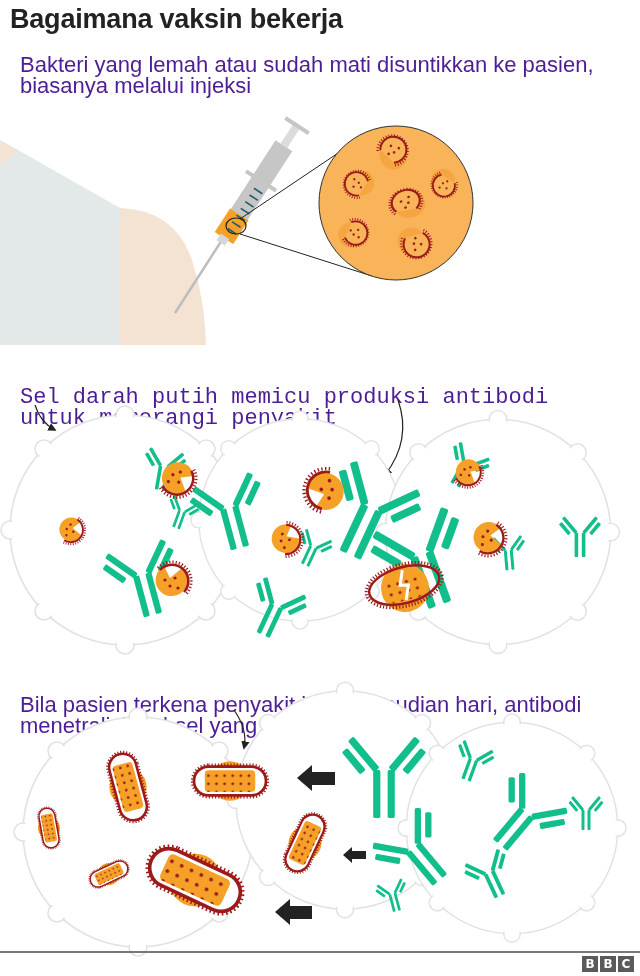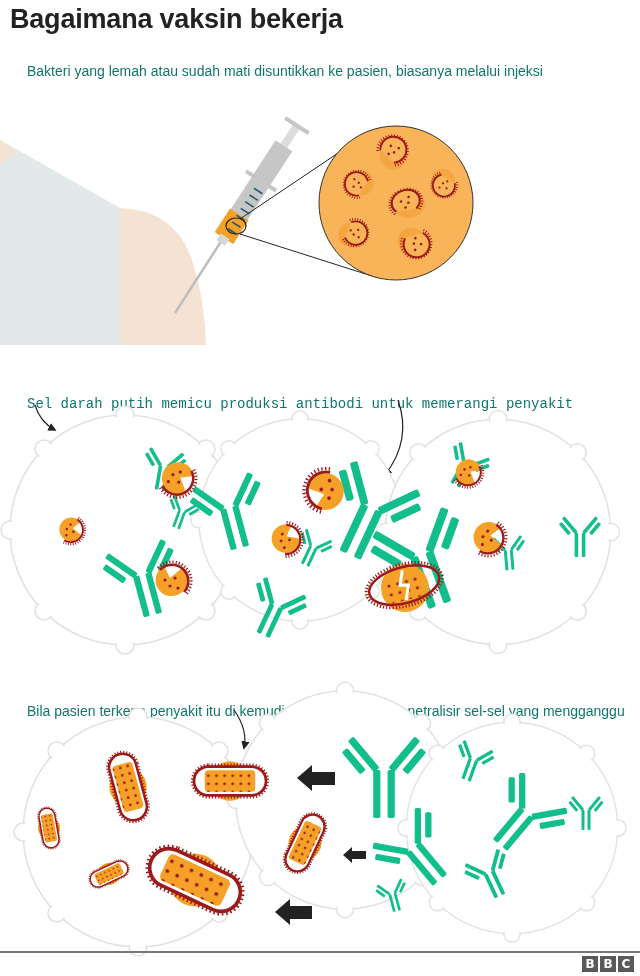--- a/index.html
+++ b/index.html
@@ -1,21 +1,21 @@
 <!DOCTYPE html>
 <html><head>
 <meta charset="utf-8">
 <style>
   html, body { margin: 0; padding: 0; background: #ffffff; }
   body { width: 640px; height: 976px; position: relative; overflow: hidden;
          font-family: "Liberation Sans", sans-serif; color: #222222; }
   .title { position: absolute; left: 10px; top: 4px; font-size: 27px; font-weight: bold;
            letter-spacing: -0.2px; margin: 0; color: #222222; text-align: center; }
-  .caption { position: absolute; left: 10px; font-size: 14px; line-height: 21px; color: #0f766e;
-             margin: 17px; width: 600px; }
+  .caption { position: absolute; left: 10px; font-size: 22px; line-height: 21px; color: #4c1d95;
+             margin: 10px; width: 600px; }
   #cap1 { top: 44px; }
   #cap2 { top: 377px; font-family: Liberation Mono, monospace; }
   #cap3 { top: 684px; }
   svg.art { position: absolute; left: 0; top: 0; }
   .footer-rule { position: absolute; left: 0; top: 951px; width: 640px; height: 2px; background: #777777; }
   .bbc { position: absolute; right: 6px; top: 956px; display: flex; gap: 2px; }
   .bbc span { display: inline-block; width: 16px; height: 16px; background: #5a5a5a; color: #ffffff;
               font-family: "DejaVu Sans", sans-serif; font-size: 12px; font-weight: bold;
               text-align: center; line-height: 16px; }
 </style>

